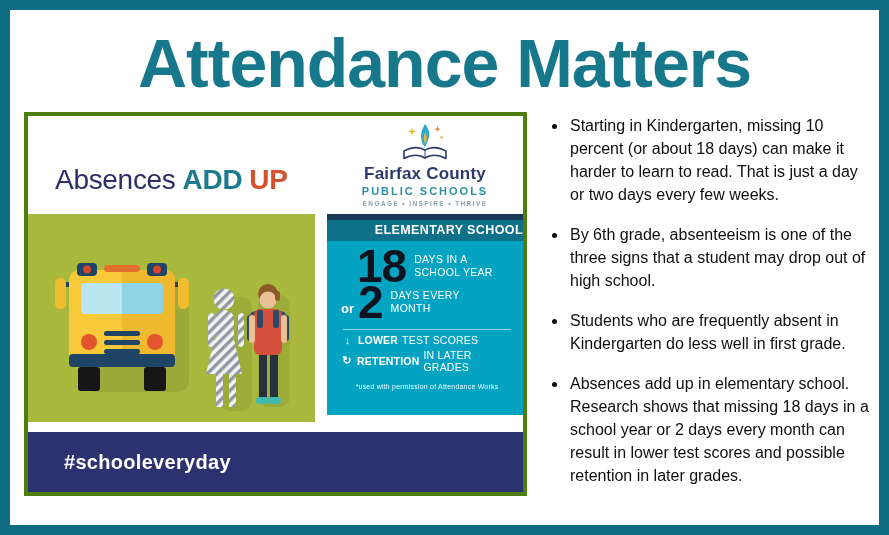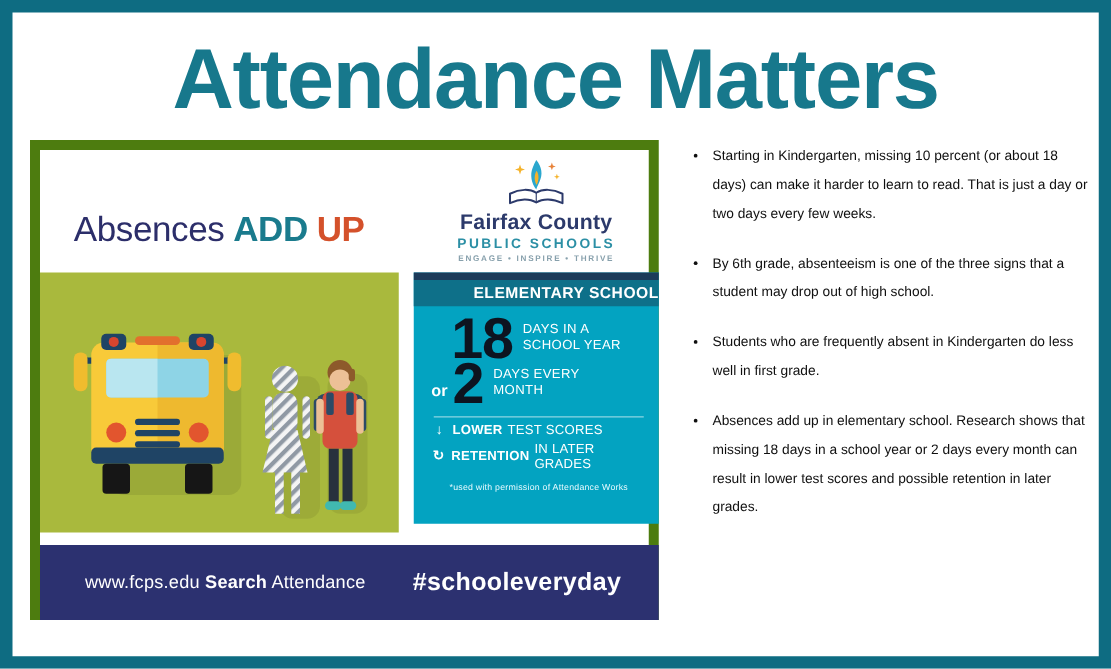--- a/index.html
+++ b/index.html
@@ -8,21 +8,21 @@
   .frame { position:absolute; inset:0; border:10px solid #0e6c82; pointer-events:none; z-index:50; }
 
   .page-title {
     position:absolute; top:26px; left:0; right:0;
     text-align:center; font-size:68px; font-weight:bold; line-height:1.1;
     color:#17788c; letter-spacing:-1px;
   }
 
   
   .poster { position:absolute; left:24px; top:112px; width:503px; height:384px;
-            border:8px solid #4d7c0f; background:#ffffff; }
+            border:4px solid #4d7c0f; background:#ffffff; }
   .poster-inner { position:relative; width:495px; height:376px; }
 
   .headline { position:absolute; left:27px; top:48px; font-size:28px; letter-spacing:-0.3px; white-space:nowrap; }
   .headline .w1 { color:#2c2e6a; font-weight:500; }
   .headline .w2 { color:#1a7b8d; font-weight:800; margin-left:7px; }
   .headline .w3 { color:#d4512b; font-weight:800; margin-left:7px; }
 
   .logo { position:absolute; right:17px; top:6px; width:162px; text-align:center; }
   .logo-emblem { display:block; margin:0 auto; }
   .logo-name1 { font-size:17px; font-weight:600; color:#2c3a6b; letter-spacing:0.2px; margin-top:-2px; }
@@ -53,21 +53,21 @@
   .poster-footer { position:absolute; left:0; top:316px; width:495px; height:60px; background:#2c3170;
                    display:flex; align-items:center; justify-content:space-between;
                    padding:0 30px 0 36px; color:#ffffff; }
   .footer-left { font-size:14.5px; letter-spacing:0.2px; }
   .footer-left .bold { font-weight:800; }
   .footer-hashtag { font-size:20px; font-weight:600; letter-spacing:0.3px; }
 
   
   .bullets { position:absolute; left:552px; top:114px; width:322px; }
   .bullets ul { list-style:disc; padding-left:16px; }
-  .bullets li { font-size:11px; line-height:23px; color:#0f0f0f; margin-bottom:17px; padding-left:2px; }
+  .bullets li { font-size:16px; line-height:23px; color:#0f0f0f; margin-bottom:17px; padding-left:2px; }
 </style>
 </head>
 <body>
 
 <div class="canvas">
   <div class="frame"></div>
 
   <div class="page-title">Attendance Matters</div>
 
   <div class="poster">
@@ -194,25 +194,20 @@
               <span class="oem">RETENTION</span>
               <span>IN LATER GRADES</span>
             </div>
           </div>
 
           <div class="footnote">*used with permission of Attendance Works</div>
         </div>
       </div>
 
       <div class="poster-footer">
-        <div class="footer-left">
-          <span>www.fcps.edu</span>
-          <span class="bold">Search</span>
-          <span>Attendance</span>
-        </div>
         <div class="footer-hashtag">#schooleveryday</div>
       </div>
 
     </div>
   </div>
 
   <div class="bullets">
     <ul>
       <li>Starting in Kindergarten, missing 10 percent (or about 18 days) can make it harder to learn to read. That is just a day or two days every few weeks.</li>
       <li>By 6th grade, absenteeism is one of the three signs that a student may drop out of high school.</li>

